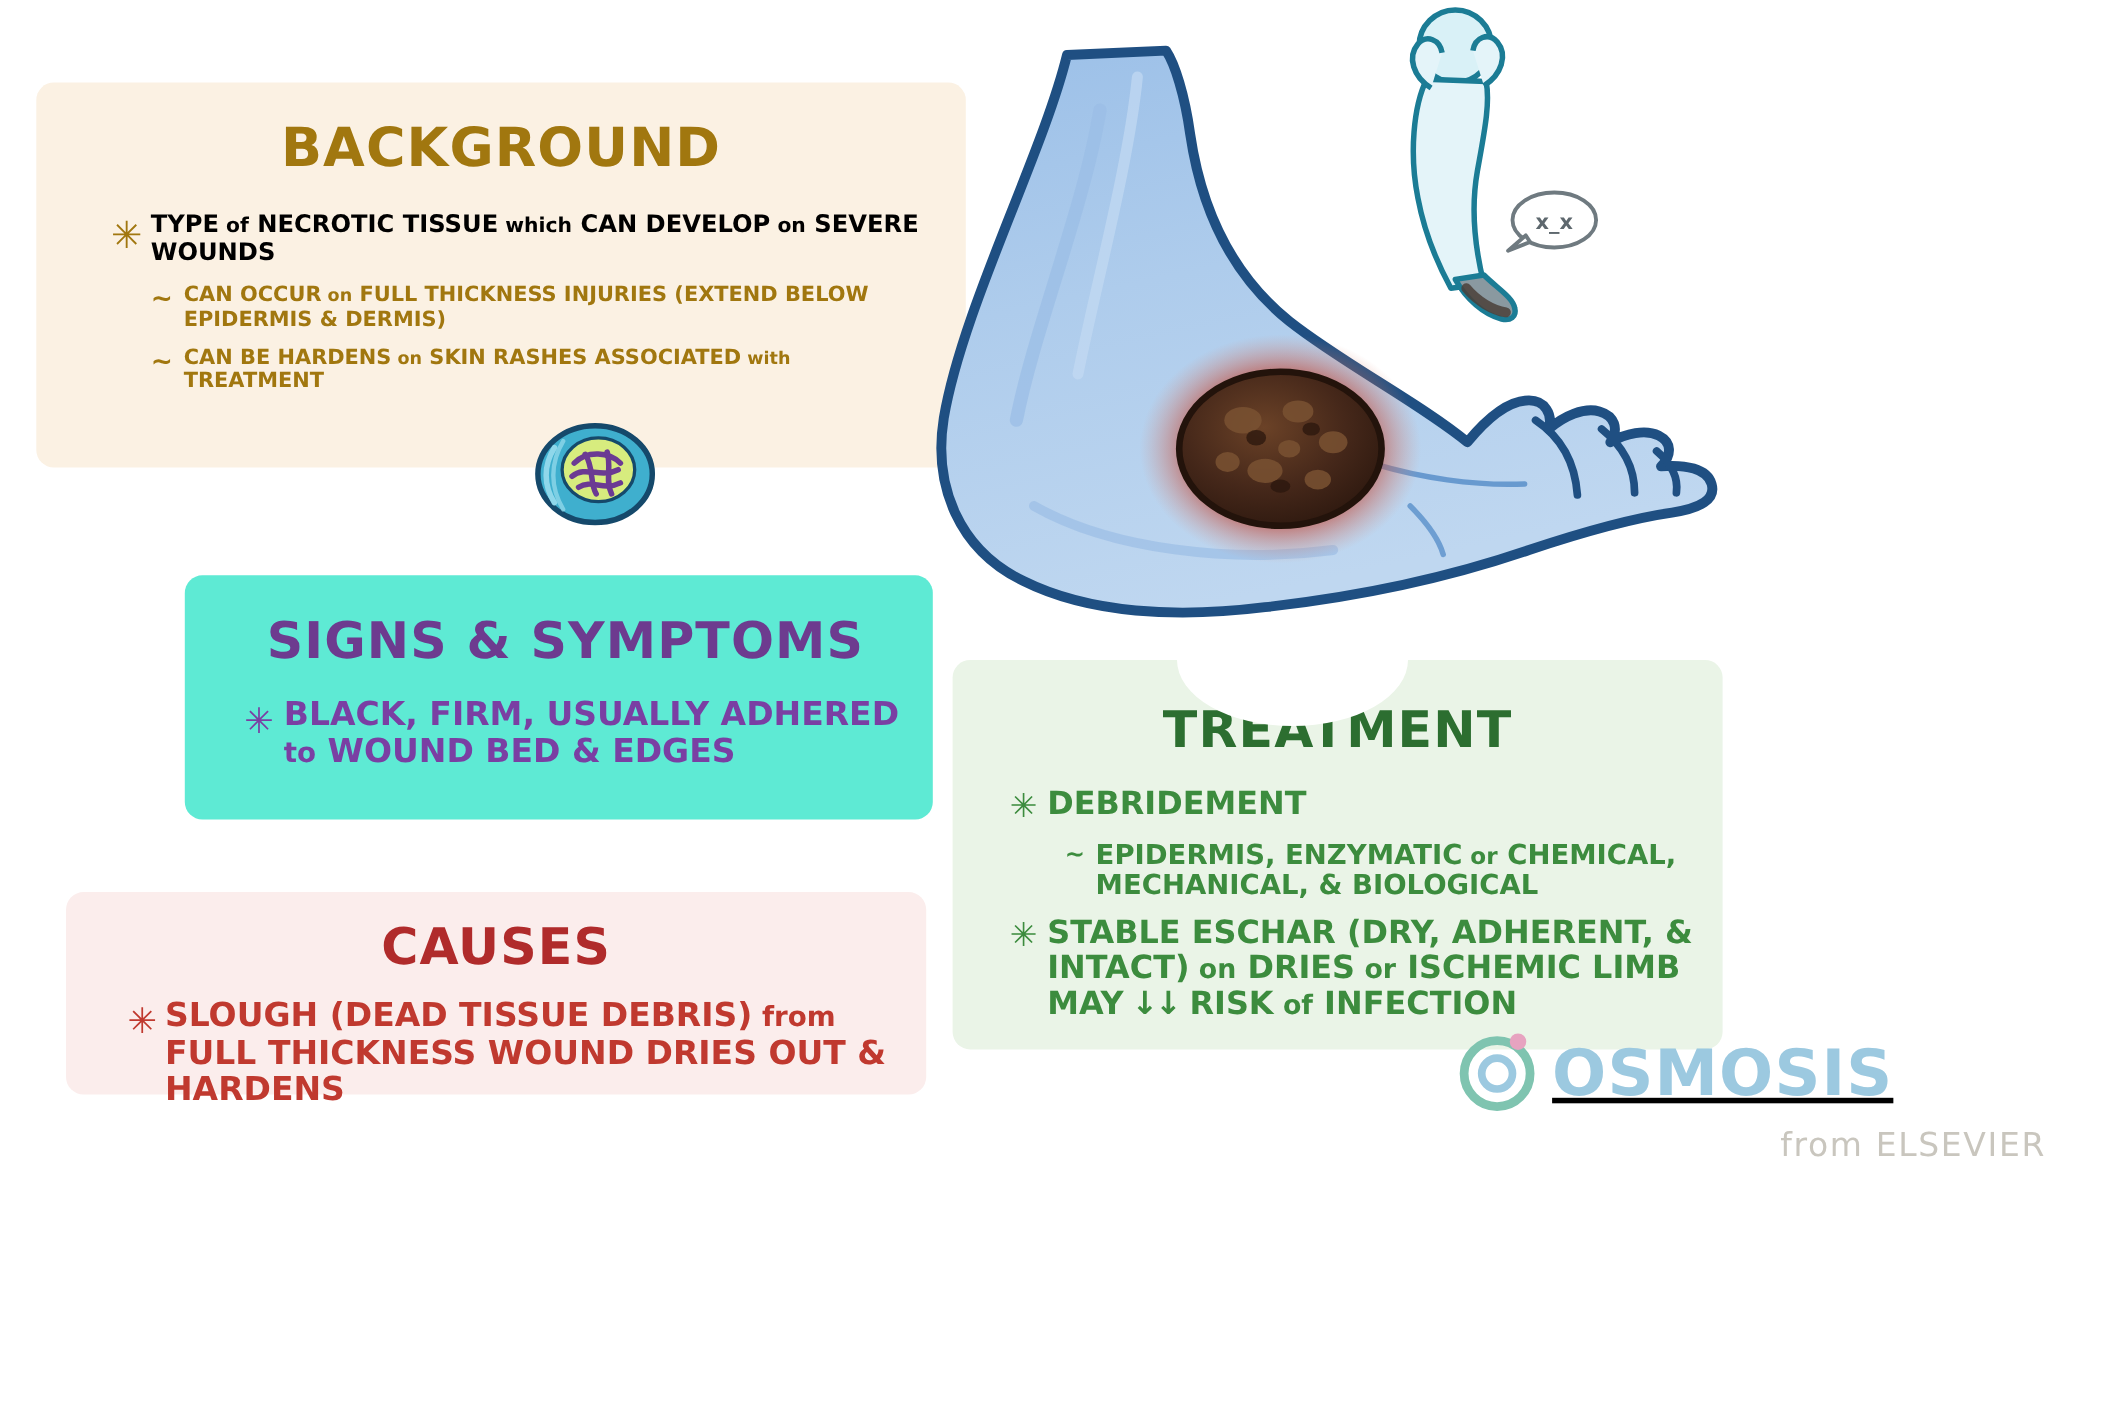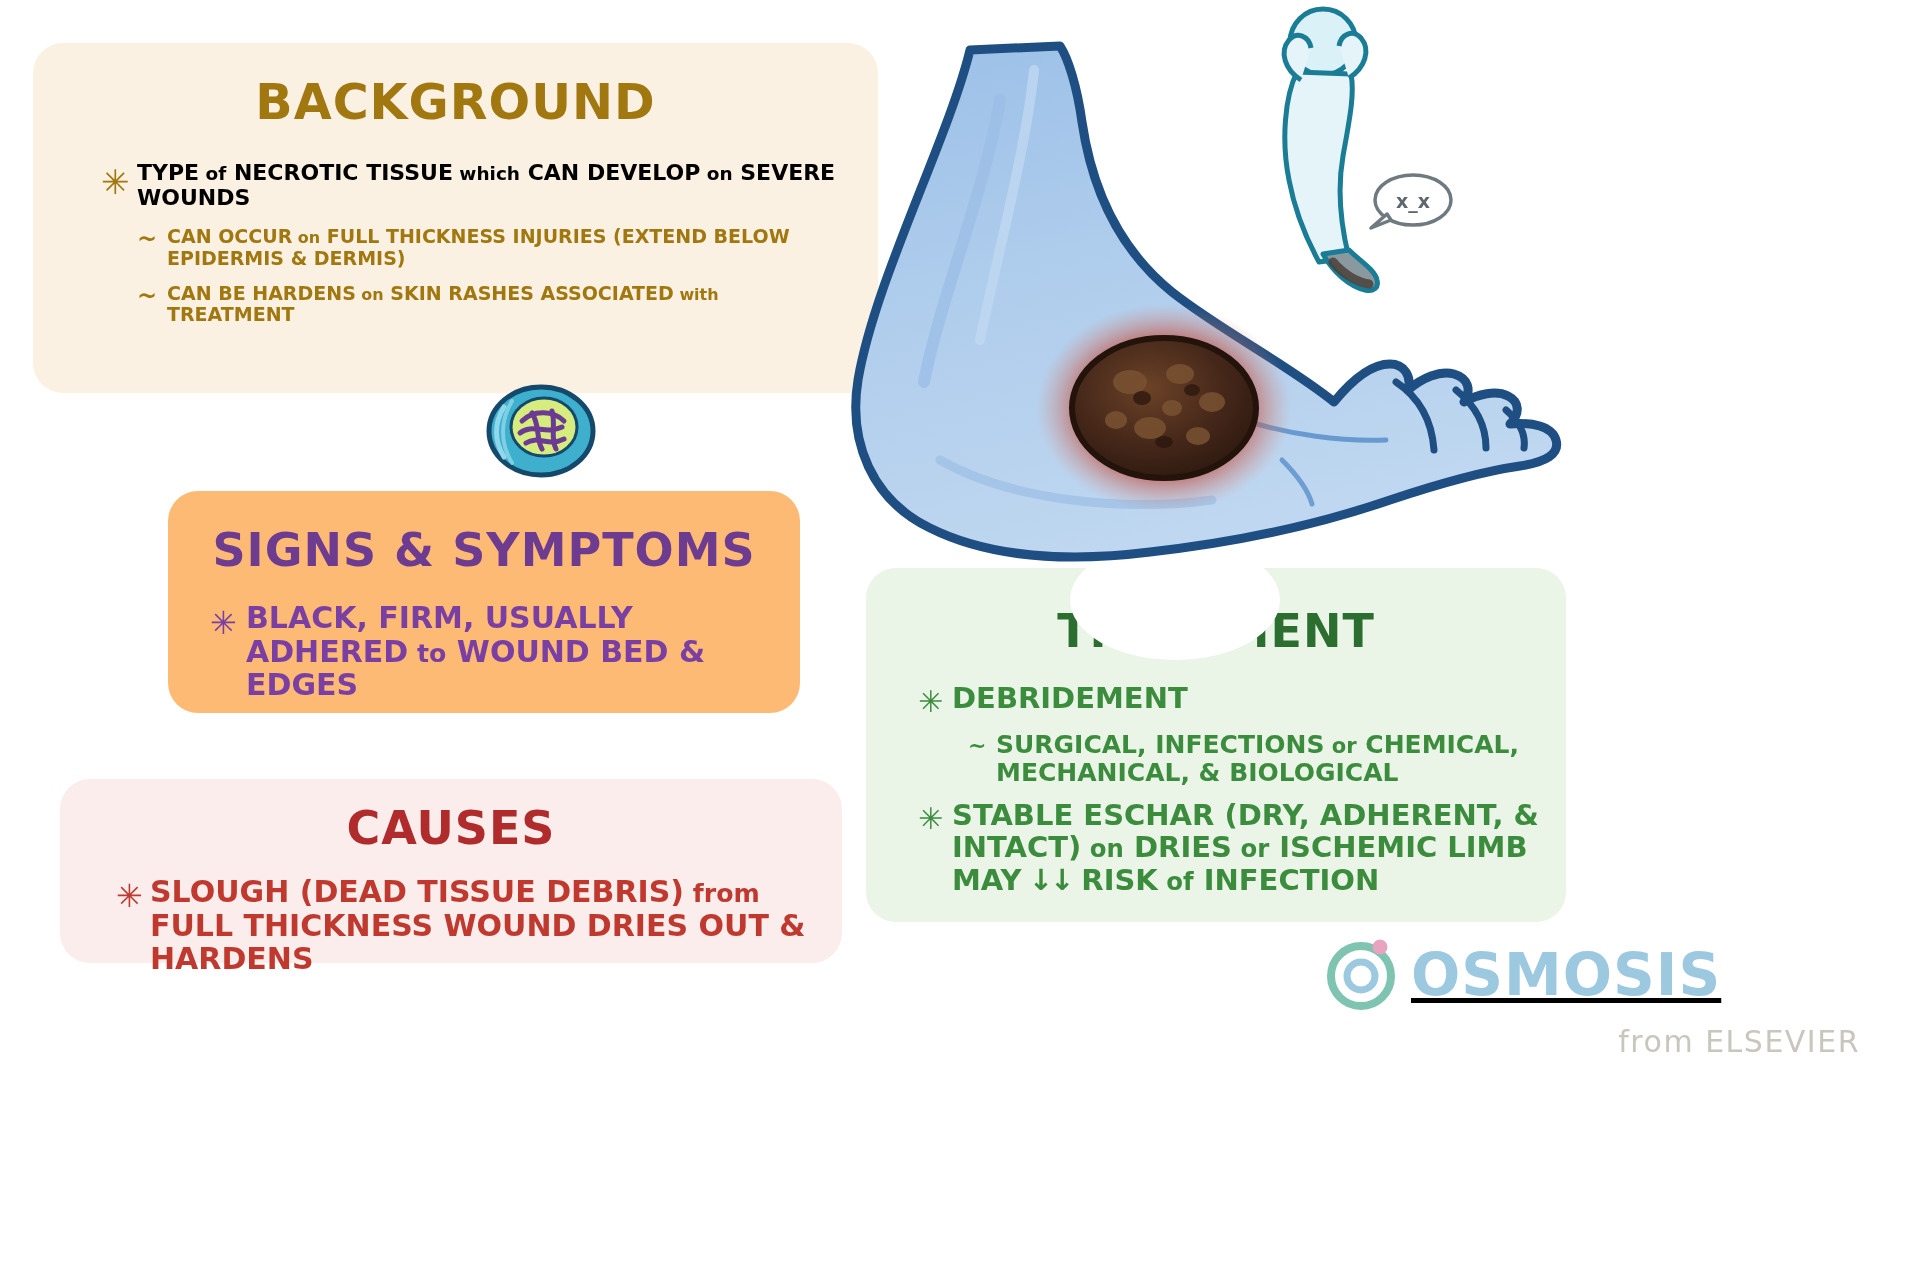--- a/index.html
+++ b/index.html
@@ -6,21 +6,21 @@
   body{
     width:1920px;height:1284px;
     background:#FFFFFF;
     font-family:"DejaVu Sans","Liberation Sans",sans-serif;
     overflow:hidden;
     position:relative;
   }
   .stage{position:absolute;inset:0;}
 
   
-  .card{position:absolute;border-radius:30px;box-sizing:border-box;}
+  .card{position:absolute;border-radius:16px;box-sizing:border-box;margin-top:32px;}
   .card h2{
     margin:0;
     text-align:center;
     font-weight:700;
     letter-spacing:.5px;
     line-height:1;
   }
   .blist{margin:0;padding:0;list-style:none;}
   .bl{display:flex;align-items:flex-start;}
   .bmark{flex:0 0 auto;font-weight:700;}
@@ -38,22 +38,23 @@
   #bg-l1{margin-top:34px;padding-left:68px;padding-right:18px;}
   #bg-l1 .bmark{color:#A1770F;font-size:34px;width:36px;line-height:1;margin-top:4px;}
   #bg-l1 .btxt{color:#000000;font-size:22px;}
   .sublist{margin-top:16px;padding-left:104px;padding-right:40px;}
   .sublist .bl{margin-bottom:14px;}
   .sublist .bmark{color:#A1770F;font-size:24px;width:30px;line-height:1.1;}
   .sublist .btxt{color:#A1770F;font-size:19px;}
 
   
   #sx-card{
-    left:168px;top:491px;width:632px;height:222px;
-    background:#fdba74;
+    left:168px;top:491px;width:680px;height:222px;
+    background:#5eead4;
+    padding-left:12px;
   }
   #sx-card h2{color:#6D3B8F;font-size:46px;padding-top:36px;letter-spacing:1px;}
   #sx-l1{margin-top:28px;padding-left:42px;padding-right:28px;}
   #sx-l1 .bmark{color:#7A3FA3;font-size:32px;width:36px;margin-top:3px;}
   #sx-l1 .btxt{color:#7A3FA3;font-size:30px;}
 
   
   #cz-card{
     left:60px;top:779px;width:782px;height:184px;
     background:#FBEDEC;
@@ -155,21 +156,21 @@
 
     <ul class="blist" id="tx-l">
       <li class="bl">
         <span class="bmark">✳</span>
         <span class="btxt"><span>DEBRIDEMENT</span></span>
       </li>
 
       <ul class="blist" id="tx-sub">
         <li class="bl">
           <span class="bmark">~</span>
-          <span class="btxt"><span>SURGICAL, INFECTIONS</span><span class="lc"> or</span><span> CHEMICAL, MECHANICAL, &amp; BIOLOGICAL</span></span>
+          <span class="btxt"><span>EPIDERMIS, ENZYMATIC</span><span class="lc"> or</span><span> CHEMICAL, MECHANICAL, &amp; BIOLOGICAL</span></span>
         </li>
       </ul>
 
       <li class="bl">
         <span class="bmark">✳</span>
         <span class="btxt"><span>STABLE ESCHAR (DRY, ADHERENT, &amp; INTACT)</span><span class="lc"> on</span><span> DRIES</span><span class="lc"> or</span><span> ISCHEMIC LIMB MAY</span><span class="arrows"> ↓↓</span><span> RISK</span><span class="lc"> of</span><span> INFECTION</span></span>
       </li>
     </ul>
   </section>
 

